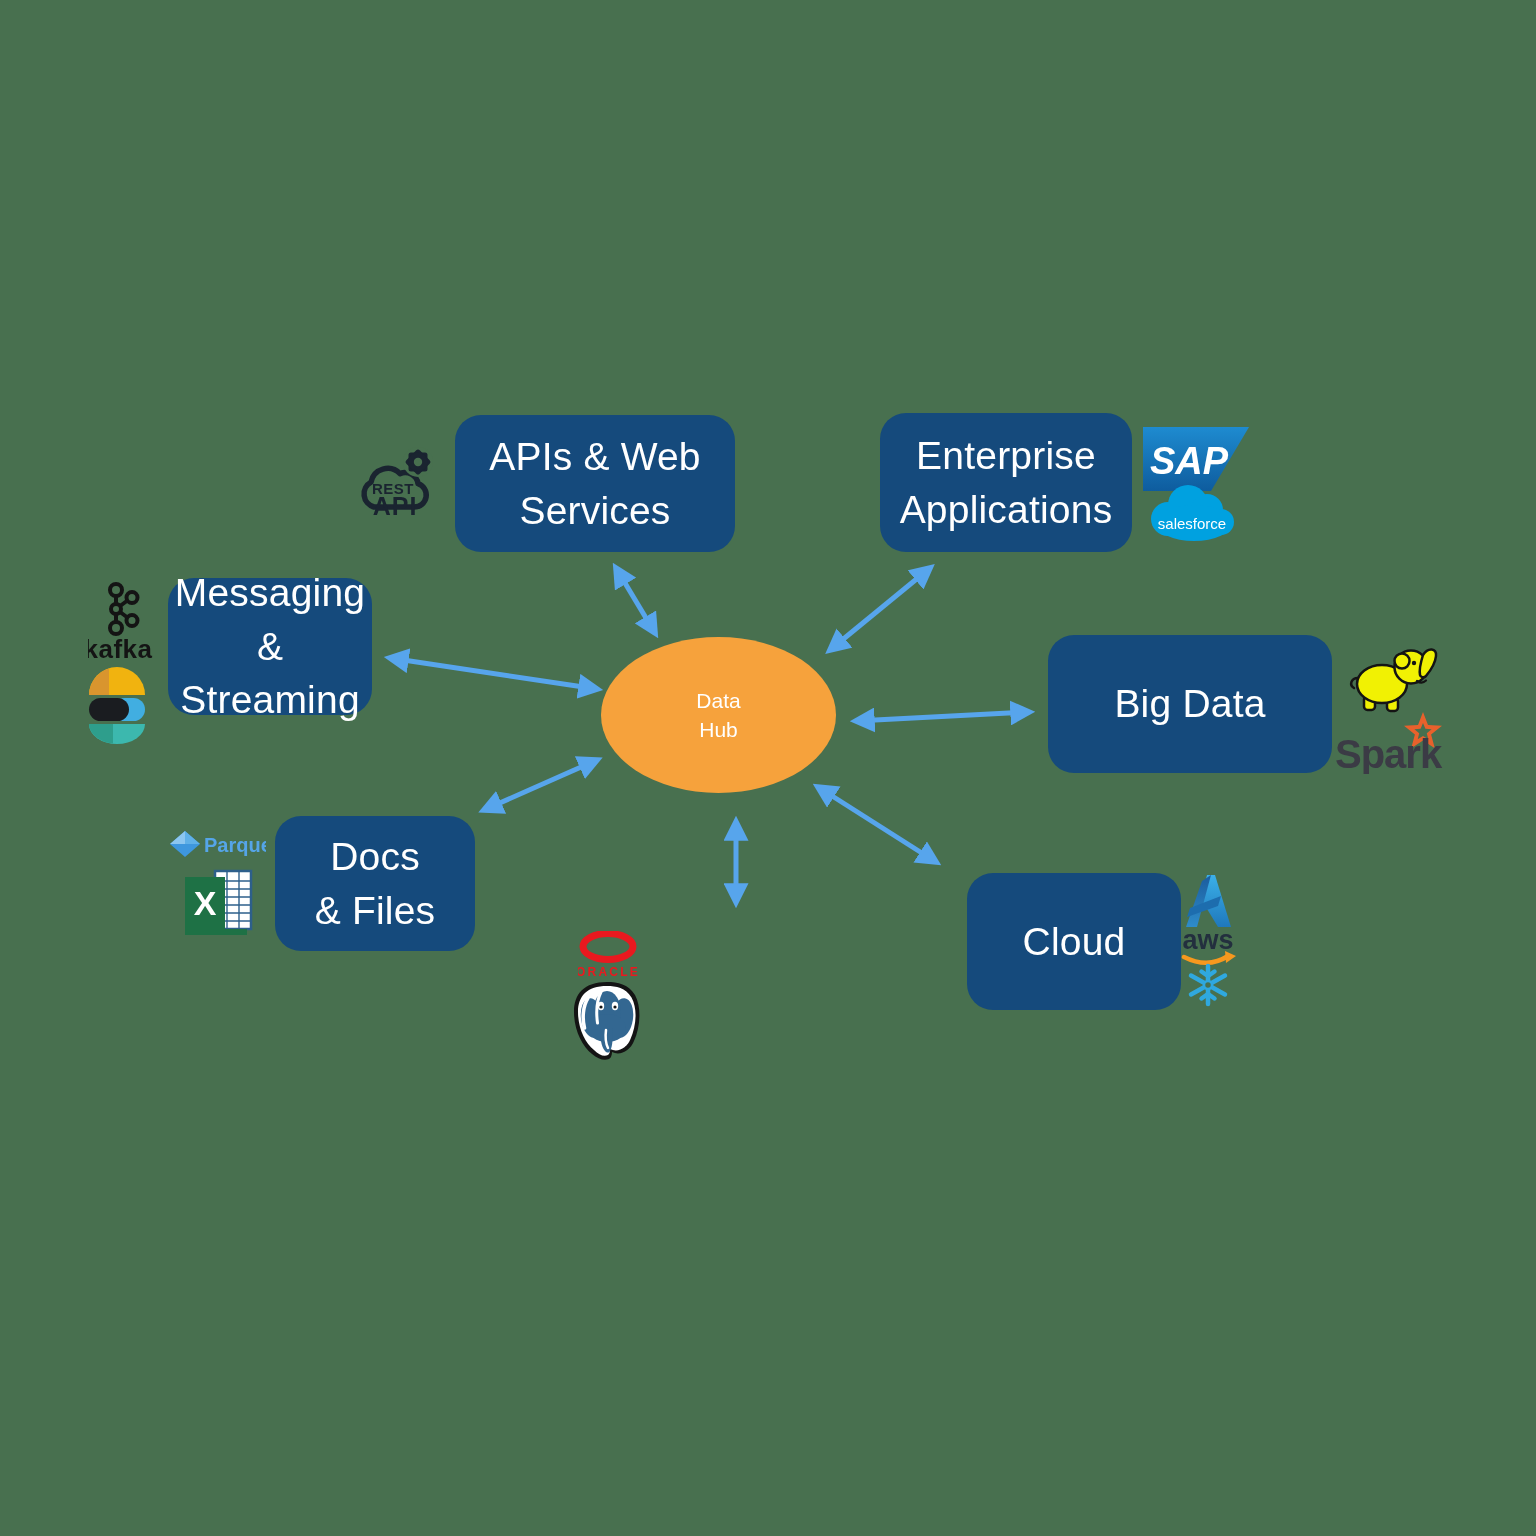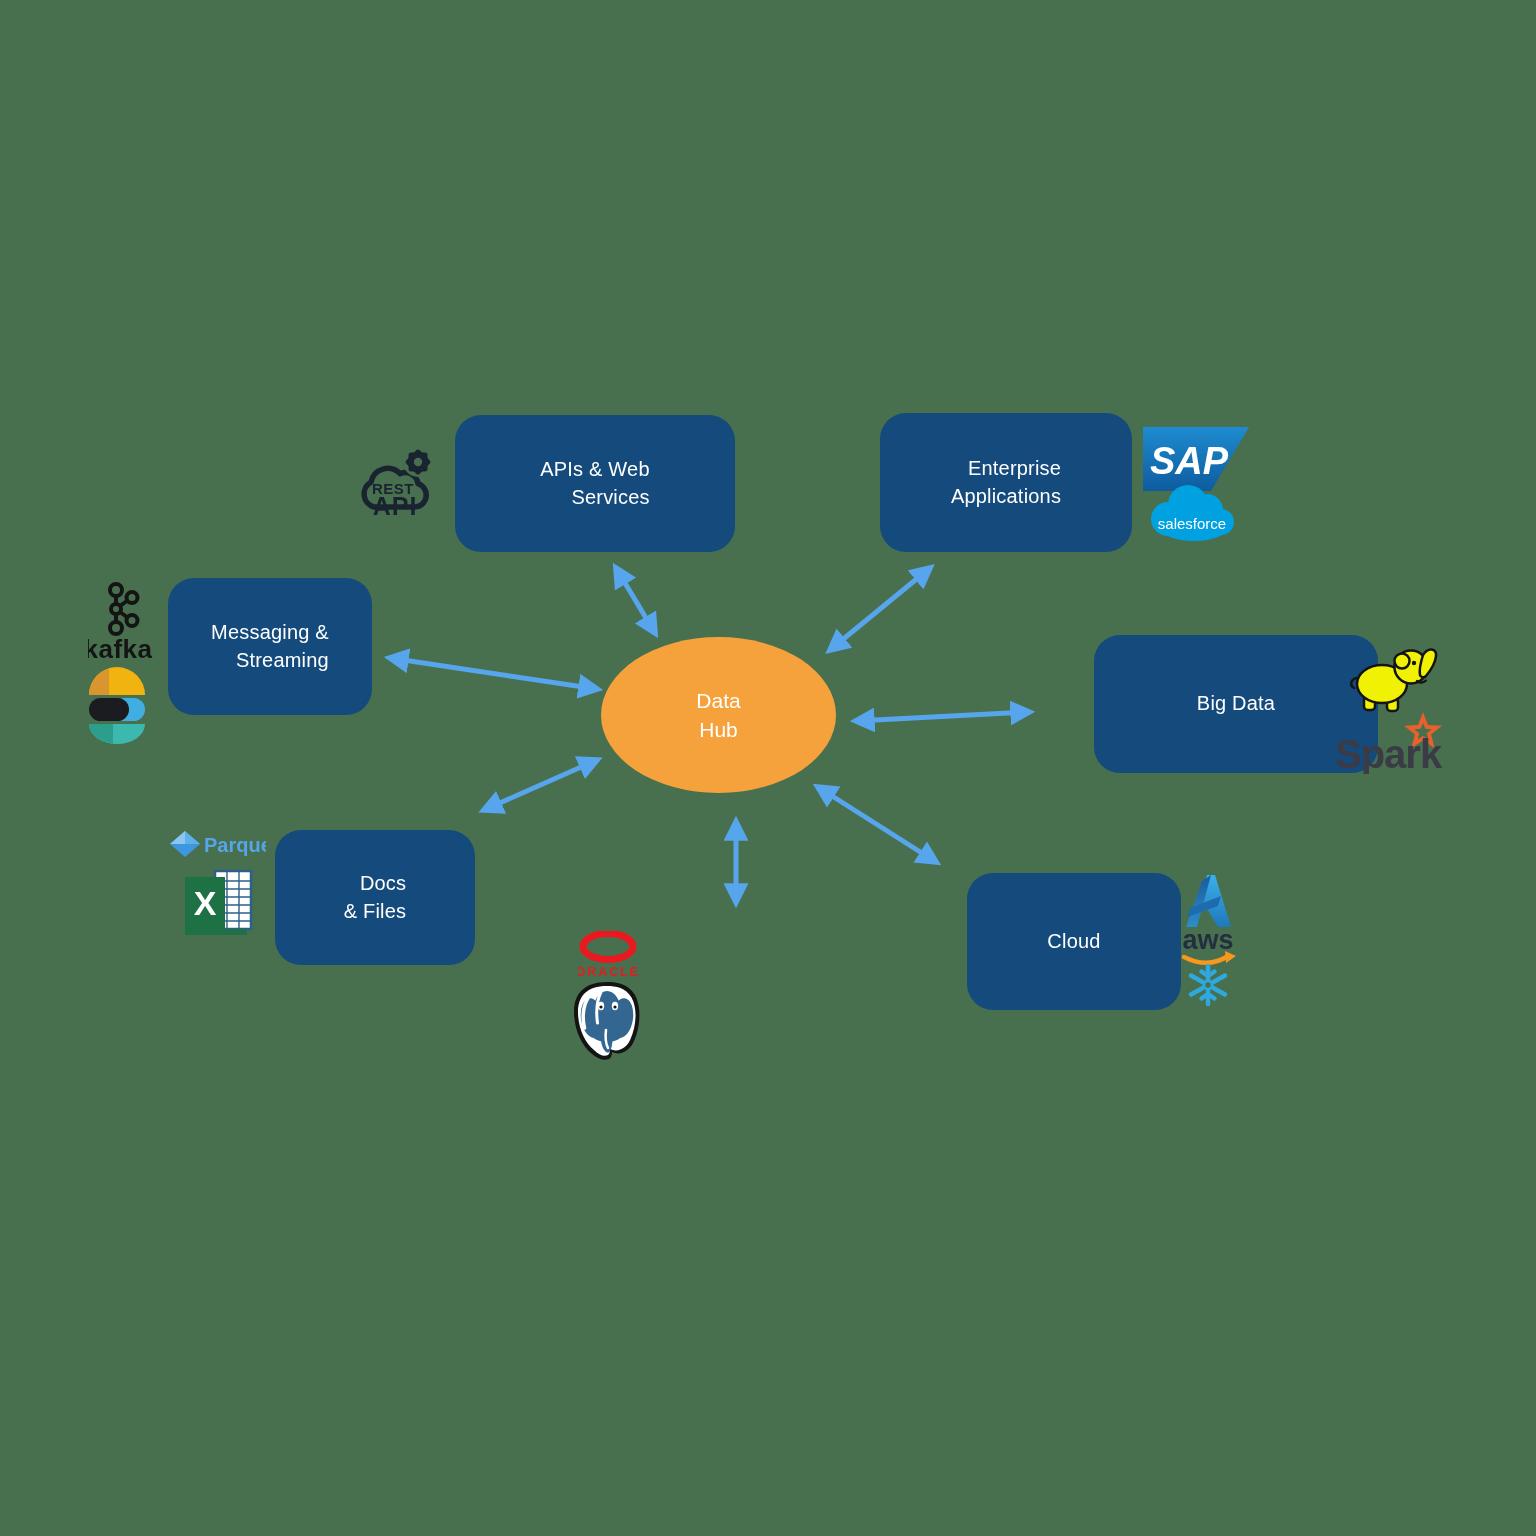--- a/index.html
+++ b/index.html
@@ -9,22 +9,22 @@
     background:#48704F;
     overflow:hidden;
     font-family:"Liberation Sans","DejaVu Sans",sans-serif;
   }
   .box{
     position:absolute;
     background:#154A7C;
     border-radius:26px;
     display:flex;align-items:center;justify-content:center;
     color:#FFFFFF;
-    font-size:20px;font-weight:500;line-height:1.38;
-    text-align:right;letter-spacing:.2px;
+    font-size:39px;font-weight:500;line-height:1.38;
+    text-align:center;letter-spacing:.2px;
   }
   .box-label,.hub-label{white-space:pre-line;}
   .hub{
     position:absolute;
     background:#F6A23C;
     border-radius:50%;
     display:flex;align-items:center;justify-content:center;
     color:#FFFFFF;font-size:21px;font-weight:500;line-height:1.4;
     text-align:center;
   }
@@ -60,27 +60,27 @@
   </div>
 
   <div class="box" style="left:455px;top:415px;width:280px;height:137px;">
     <span class="box-label">APIs &amp; Web
 Services</span>
   </div>
   <div class="box" style="left:880px;top:413px;width:252px;height:139px;">
     <span class="box-label">Enterprise
 Applications</span>
   </div>
-  <div class="box" style="left:1048px;top:635px;width:284px;height:138px;margin-left:46px;">
+  <div class="box" style="left:1048px;top:635px;width:284px;height:138px;">
     <span class="box-label">Big Data</span>
   </div>
   <div class="box" style="left:967px;top:873px;width:214px;height:137px;">
     <span class="box-label">Cloud</span>
   </div>
-  <div class="box" style="left:275px;top:816px;width:200px;height:135px;margin-top:14px;">
+  <div class="box" style="left:275px;top:816px;width:200px;height:135px;">
     <span class="box-label">Docs
 &amp; Files</span>
   </div>
   <div class="box" style="left:168px;top:578px;width:204px;height:137px;">
     <span class="box-label">Messaging &amp;
 Streaming</span>
   </div>
 
   <svg class="logo" style="left:352px;top:444px;" width="86" height="80" viewBox="0 0 86 80">
     <path d="M22,63 h40 a12,12 0 0 0 4,-23.4 a13,13 0 0 0 -18,-10 a17,17 0 0 0 -29,8.6 A13.5,13.5 0 0 0 22,63 Z" fill="none" stroke="#1A2430" stroke-width="5.5" stroke-linejoin="round"></path>

